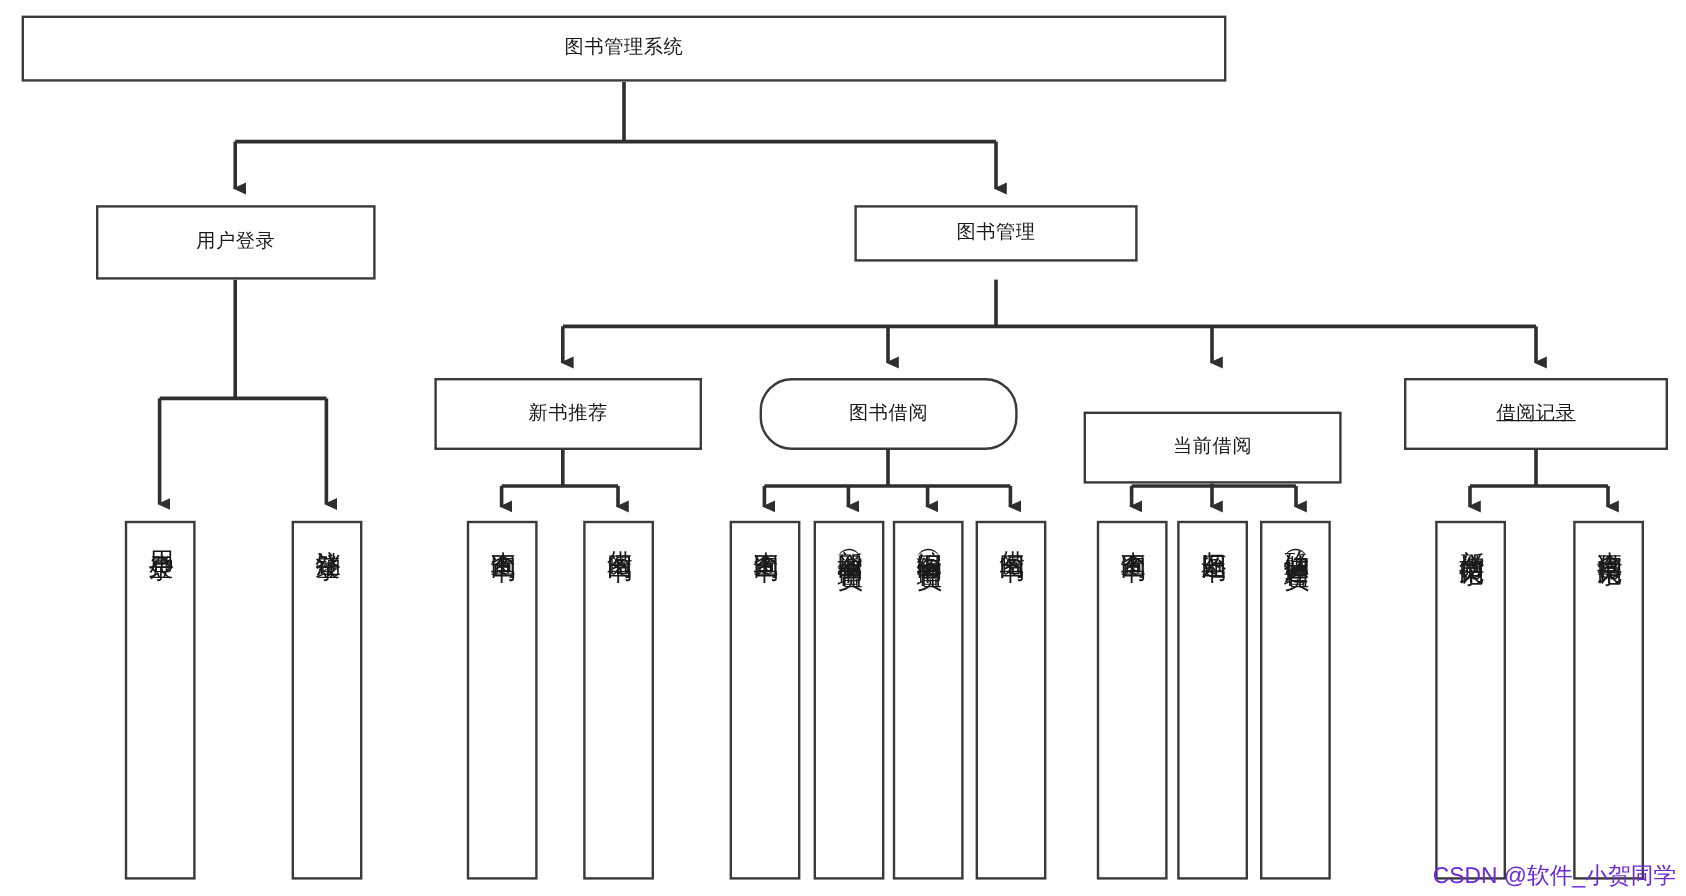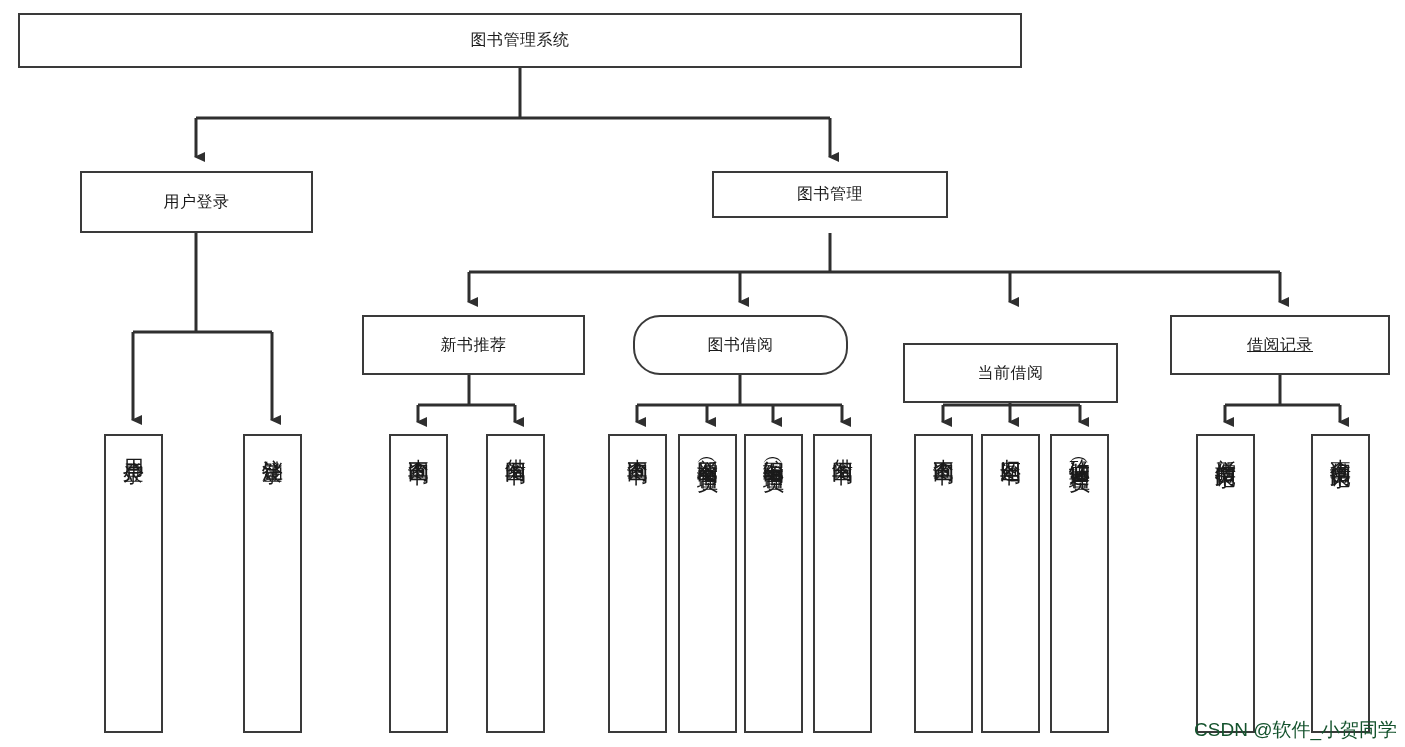--- a/index.html
+++ b/index.html
@@ -57,21 +57,21 @@
   .node.root .label,
   .node.l2 .label,
   .node.l3 .label {
     font-size: 16px;
   }
   .watermark {
     position: absolute;
     right: 8px;
     bottom: 4px;
     font-size: 19px;
-    color: #14532d;
+    color: #6d28d9;
     white-space: nowrap;
     user-select: none;
   }
 </style>
 </head>
 <body>
 
 <div id="diagram-root">
 
   <svg class="edges" viewBox="0 0 1405 747">

